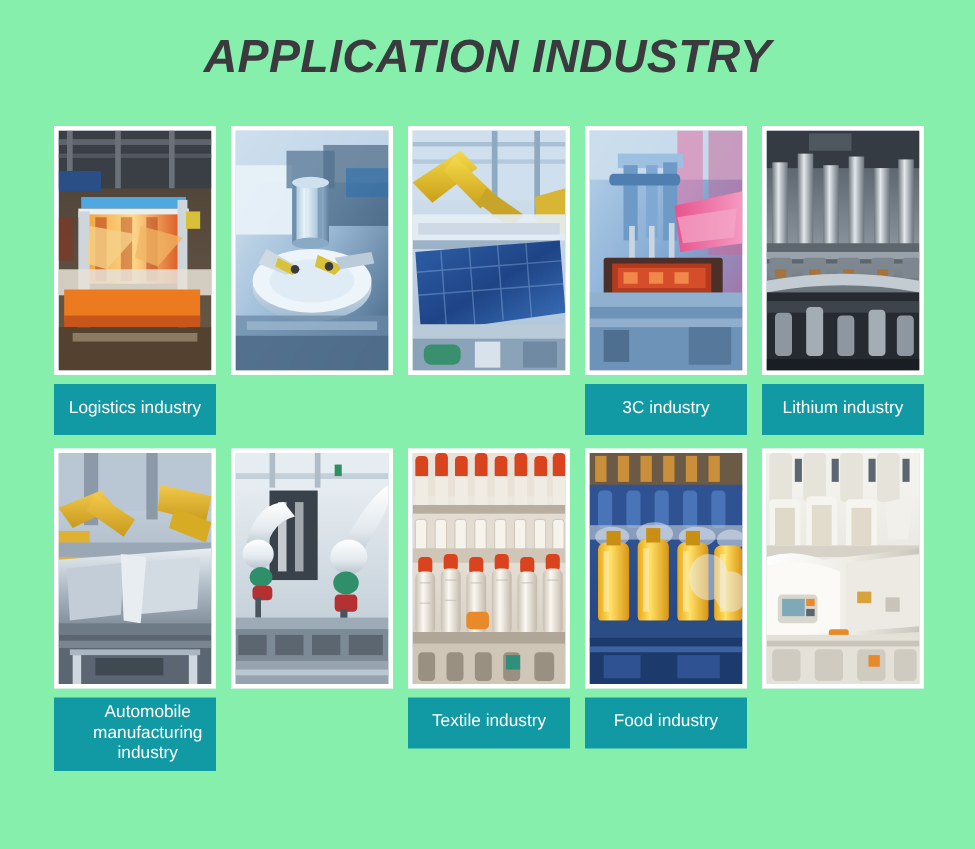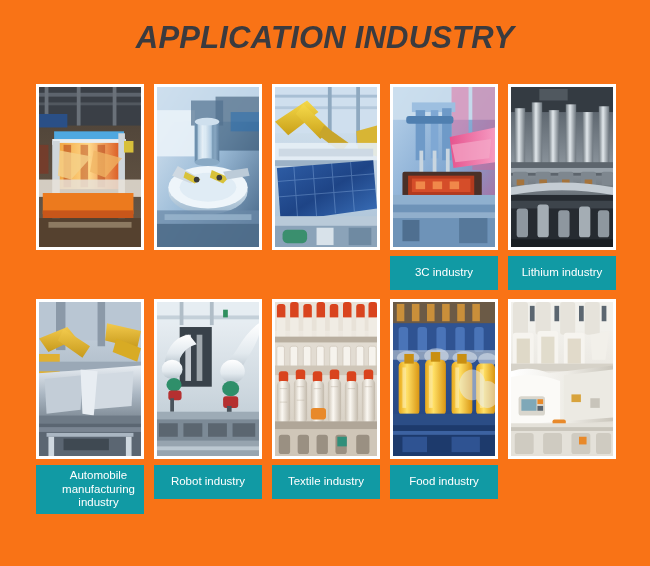--- a/index.html
+++ b/index.html
@@ -9,21 +9,21 @@
   body {
     width: 650px;
     height: 566px;
     overflow: hidden;
     font-family: "Liberation Sans", sans-serif;
   }
   #page {
     position: relative;
     width: 650px;
     height: 566px;
-    background: #f97316;
+    background: #86efac;
     box-sizing: border-box;
   }
 
   
   #page-title {
     position: absolute;
     top: 20px;
     left: 0;
     width: 650px;
     text-align: center;
@@ -123,20 +123,23 @@
           <polygon points="22,66 56,72 34,96 20,92" fill="#f5d18a" opacity=".8"></polygon>
           <polygon points="58,66 88,74 70,94 54,88" fill="#f0b564" opacity=".75"></polygon>
           <rect x="0" y="96" width="108" height="18" fill="#e8e2d8" opacity=".85"></rect>
           <rect x="4" y="110" width="96" height="22" fill="#ec7a1e"></rect>
           <rect x="4" y="128" width="96" height="8" fill="#c8561a"></rect>
           <rect x="0" y="136" width="108" height="30" fill="#55412f"></rect>
           <rect x="10" y="140" width="88" height="6" fill="#8d7a62"></rect>
           <rect x="90" y="56" width="10" height="12" fill="#d8c03a"></rect>
           <rect x="0" y="60" width="10" height="30" fill="#7b3a28" opacity=".8"></rect>
         </svg>
+      </div>
+      <div class="caption">
+        <span>Logistics industry</span>
       </div>
     </div>
 
     <div class="card row1">
       <div class="photo">
         <svg viewBox="0 0 108 166" preserveAspectRatio="none">
           <defs>
             <linearGradient id="scBg" x1="0" y1="0" x2="1" y2="1">
               <stop offset="0" stop-color="#dfeaf4"></stop>
                 <stop offset=".5" stop-color="#9cbcd8"></stop>
@@ -419,23 +422,20 @@
           <g fill="#5b6670">
             <rect x="2" y="126" width="20" height="14"></rect>
             <rect x="28" y="126" width="20" height="14"></rect>
             <rect x="54" y="126" width="20" height="14"></rect>
             <rect x="80" y="126" width="24" height="14"></rect>
           </g>
           <rect x="0" y="144" width="108" height="16" fill="#97a4af"></rect>
           <rect x="0" y="150" width="108" height="4" fill="#bcc8d1"></rect>
         </svg>
       </div>
-      <div class="caption">
-        <span>Robot industry</span>
-      </div>
     </div>
 
     <div class="card row2">
       <div class="photo">
         <svg viewBox="0 0 108 160" preserveAspectRatio="none">
           <defs>
             <linearGradient id="txBg" x1="0" y1="0" x2="0" y2="1">
               <stop offset="0" stop-color="#f3efe8"></stop>
                 <stop offset="1" stop-color="#d2cabd"></stop>
             </linearGradient>

